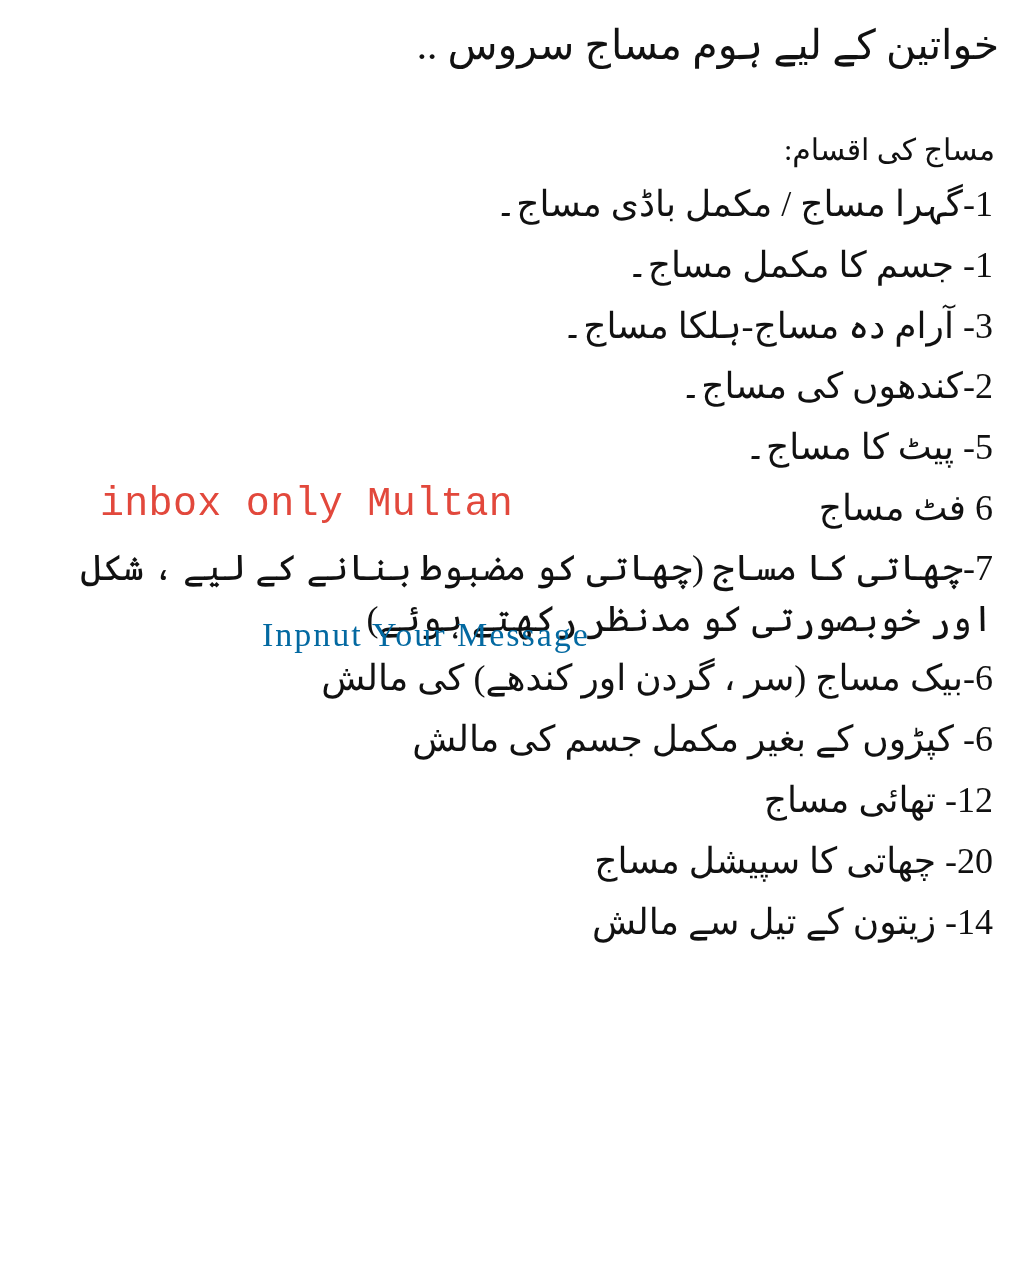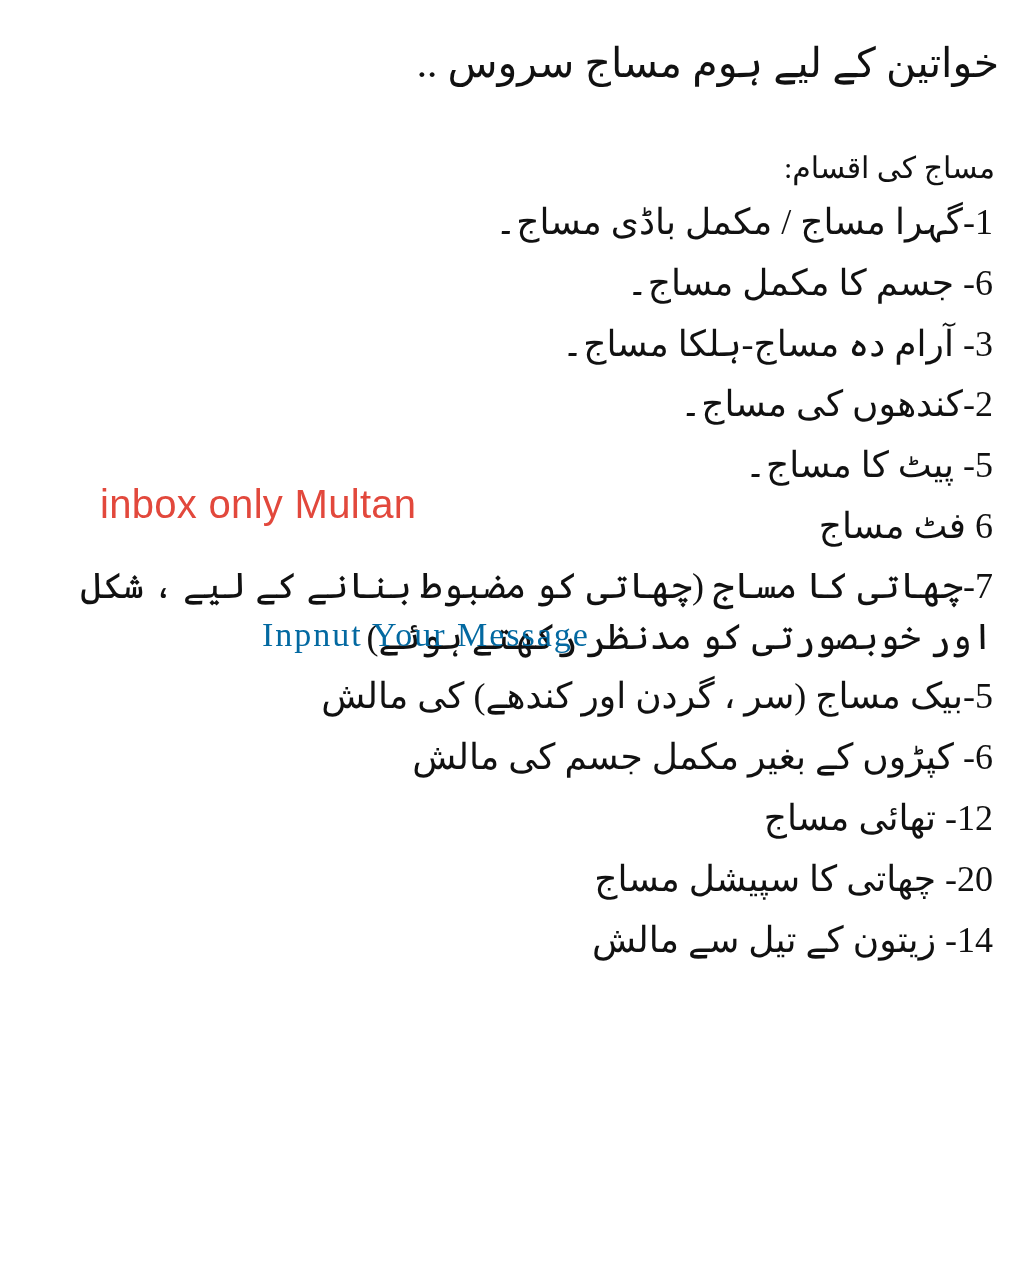--- a/index.html
+++ b/index.html
@@ -14,21 +14,21 @@
     overflow: hidden;
     font-family: "Liberation Serif", "DejaVu Serif", serif;
     color: #111111;
   }
 
   .page {
     position: relative;
     width: 1021px;
     height: 901px;
     box-sizing: border-box;
-    padding: 36px 18px 10px 18px;
+    padding: 18px 18px 10px 18px;
   }
 
   .rtl-block {
     direction: rtl;
     text-align: right;
     unicode-bidi: embed;
   }
 
   .heading {
     font-size: 41px;
@@ -60,21 +60,21 @@
 
   .list li.wrap {
     line-height: 1.40;
   }
 
   
   .overlay-note {
     position: absolute;
     left: 100px;
     top: 482px;
-    font-family: Liberation Sans, sans-serif;
+    font-family: Liberation Mono, monospace;
     font-size: 40px;
     color: #e2483c;
     letter-spacing: 0.3px;
     white-space: nowrap;
   }
 
   .watermark {
     position: absolute;
     left: 262px;
     top: 616px;
@@ -90,27 +90,27 @@
 <body>
 
 <div class="page">
 
   <div class="rtl-block heading">خواتین کے لیے ہوم مساج سروس ..</div>
 
   <div class="rtl-block subheading">مساج کی اقسام:</div>
 
   <ul class="list rtl-block">
     <li>1-گہرا مساج / مکمل باڈی مساج۔</li>
-    <li>6- جسم کا مکمل مساج۔</li>
+    <li>1- جسم کا مکمل مساج۔</li>
     <li>3- آرام دہ مساج-ہلکا مساج۔</li>
     <li>2-کندھوں کی مساج۔</li>
     <li>5- پیٹ کا مساج۔</li>
     <li>6 فٹ مساج</li>
     <li class="wrap">7-چھاتی کا مساج (چھاتی کو مضبوط بنانے کے لیے ، شکل اور خوبصورتی کو مدنظر رکھتے ہوئے)</li>
-    <li>5-بیک مساج (سر ، گردن اور کندھے) کی مالش</li>
+    <li>6-بیک مساج (سر ، گردن اور کندھے) کی مالش</li>
     <li>6- کپڑوں کے بغیر مکمل جسم کی مالش</li>
     <li>12- تھائی مساج</li>
     <li>20- چھاتی کا سپیشل مساج</li>
     <li>14- زیتون کے تیل سے مالش</li>
   </ul>
 
   <div class="watermark">Inpnut Your Message</div>
 
   <div class="overlay-note" style="color: rgb(226, 72, 60);">inbox only Multan</div>
 

